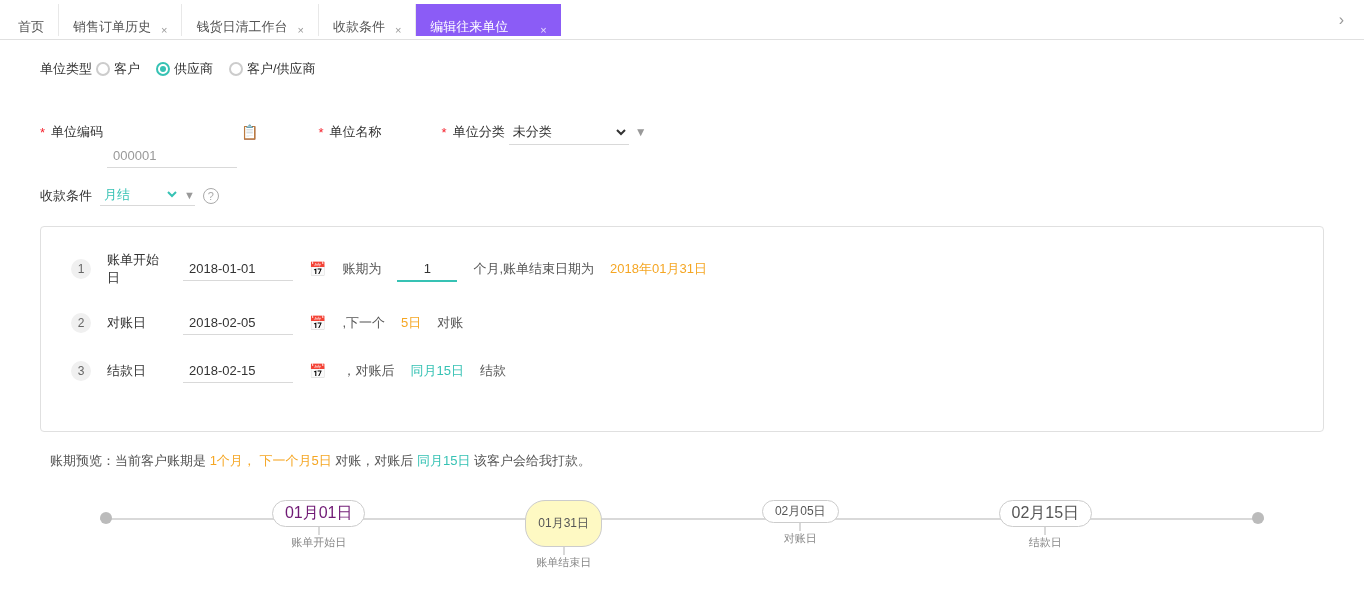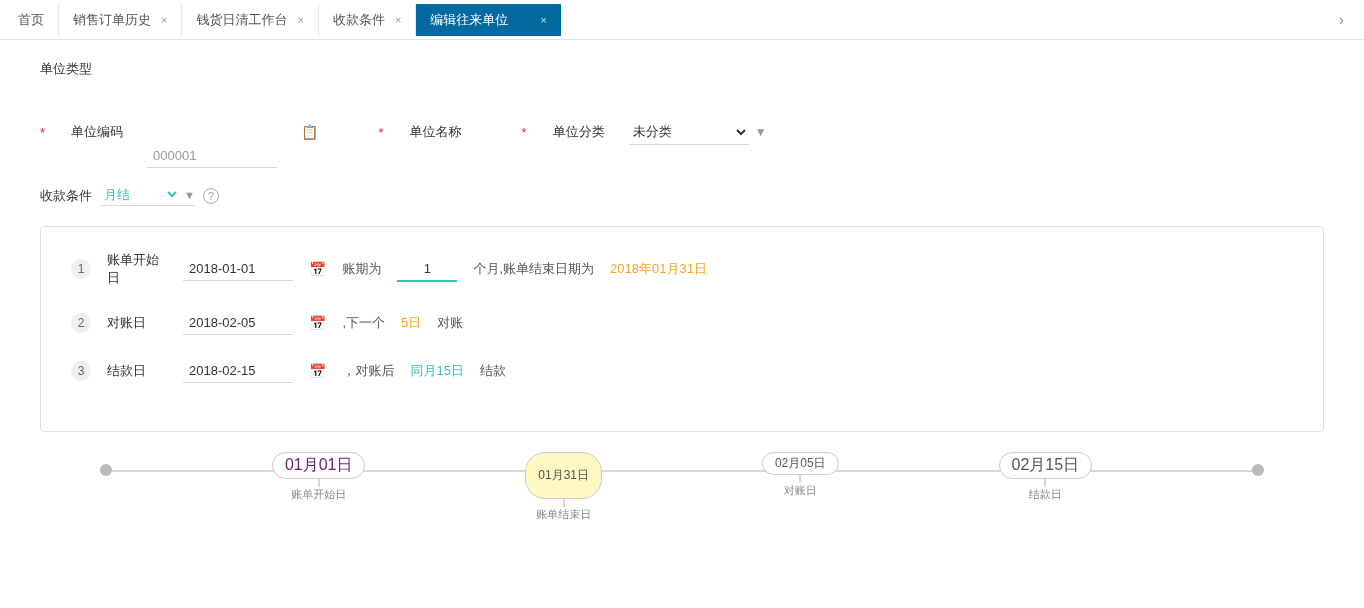--- a/index.html
+++ b/index.html
@@ -9,33 +9,33 @@
     .tab-bar {
       display: flex;
       align-items: center;
       background: #fff;
       border-bottom: 1px solid #e0e0e0;
       height: 40px;
       padding: 0 10px;
     }
     .tab {
       display: flex;
-      align-items: center;
+      align-items: flex-end;
       padding: 0 14px;
       height: 32px;
       cursor: pointer;
       font-size: 13px;
       color: #555;
       border-right: 1px solid #e8e8e8;
       white-space: nowrap;
       gap: 6px;
     }
     .tab:first-child { padding-left: 8px; }
     .tab.active {
-      background: #0369a1;
+      background: #8b5cf6;
       color: #fff;
       border-right: none;
       gap: 28px;
     }
     .tab .close-btn {
       font-size: 11px;
       color: #999;
       cursor: pointer;
       margin-left: 4px;
     }
@@ -58,21 +58,21 @@
     
     .form-row {
       display: flex;
       align-items: center;
       margin-bottom: 18px;
       gap: 20px;
     }
     .form-group {
       display: flex;
       align-items: center;
-      gap: 24px;
+      gap: 4px;
     }
     .form-label {
       color: #333;
       white-space: nowrap;
       font-size: 13px;
     }
     .required-star {
       color: #f5222d;
       margin-right: 2px;
     }
@@ -290,20 +290,34 @@
     <span class="close-btn">×</span>
   </div>
   <div class="tab-chevron">›</div>
 </div>
 
 <div class="main-content">
 
   <div class="form-row">
     <div class="form-group">
       <span class="form-label">单位类型</span>
+      <div class="radio-group">
+        <label class="radio-item">
+          <div class="radio-circle"></div>
+          <span>客户</span>
+        </label>
+        <label class="radio-item">
+          <div class="radio-circle checked"></div>
+          <span>供应商</span>
+        </label>
+        <label class="radio-item">
+          <div class="radio-circle"></div>
+          <span>客户/供应商</span>
+        </label>
+      </div>
     </div>
   </div>
 
   <div class="form-row">
     <div class="form-group">
       <span class="required-star">*</span>
       <span class="form-label">单位编码</span>
       <input class="text-input code-input" type="text" value="000001" style="">
       <span class="cal-icon">📋</span>
     </div>
@@ -361,20 +375,28 @@
       <div class="row-num">3</div>
       <span class="row-label">结款日</span>
       <input class="row-date-input" type="text" value="2018-02-15" style="">
       <span class="cal-icon">📅</span>
       <span class="row-suffix">，对账后</span>
       <span class="teal-text">同月15日</span>
       <span class="row-suffix">结款</span>
     </div>
   </div>
 
+  <div class="preview-text">
+    <span>账期预览：当前客户账期是</span>
+    <span class="orange-text">1个月，</span>
+    <span class="orange-text">下一个月5日</span>
+    <span>对账，对账后</span>
+    <span class="teal-text">同月15日</span>
+    <span>该客户会给我打款。</span>
+  </div>
 
   <div style="position:relative; padding: 0 60px; margin-top: 10px;">
     <div style="display:flex; align-items:flex-start; position:relative;">
 
       <div style="position:absolute; top:18px; left:0; right:0; height:2px; background:#d9d9d9; z-index:0;"></div>
 
       <div style="display:flex; flex-direction:column; align-items:center; position:relative; z-index:1;">
         <div style="width:12px;height:12px;border-radius:50%;background:#bbb;margin-top:12px;"></div>
       </div>
 

